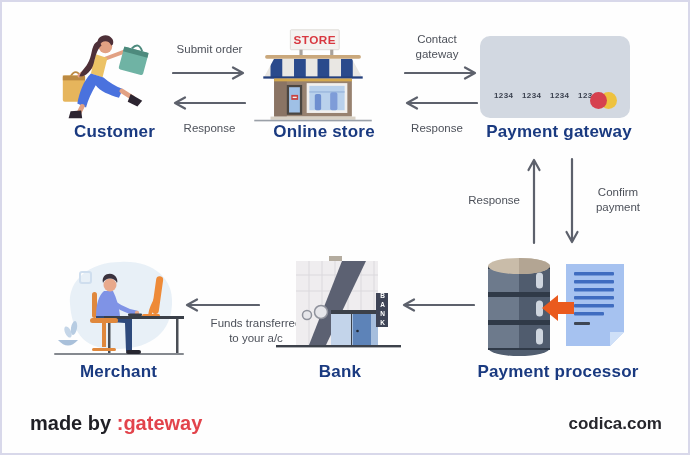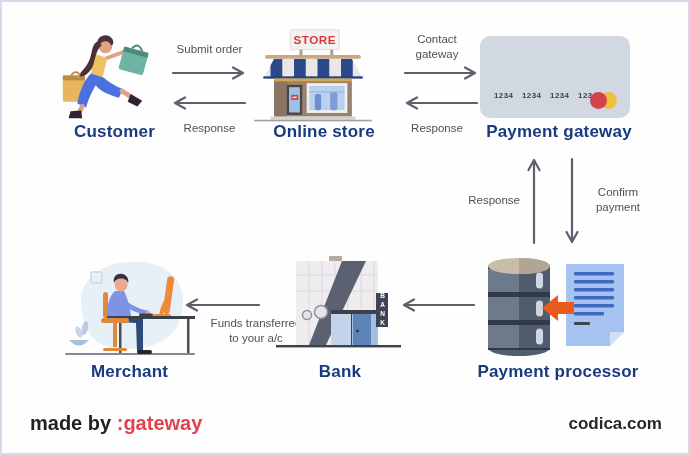--- a/index.html
+++ b/index.html
@@ -149,21 +149,21 @@
 
   <svg class="arr" style="left:525px;top:155px;" width="14" height="88">
     <path d="M7 86 V4 M1.5 13 L7 3 L12.5 13" stroke="#5d616c" stroke-width="2.2" fill="none" stroke-linecap="round" stroke-linejoin="round"></path>
   </svg>
   <svg class="arr" style="left:563px;top:155px;" width="14" height="88">
     <path d="M7 2 V84 M1.5 75 L7 85 L12.5 75" stroke="#5d616c" stroke-width="2.2" fill="none" stroke-linecap="round" stroke-linejoin="round"></path>
   </svg>
   <div class="flow-label" style="left:452px;top:191px;width:66px;text-align:right;">Response</div>
   <div class="flow-label" style="left:584px;top:183px;width:64px;">Confirm payment</div>
 
-  <div class="node" style="left:55px;top:248px;width:145px;">
+  <div class="node" style="left:44px;top:248px;width:145px;">
     <div class="illus" style="height:112px;">
       <svg width="145" height="110" viewBox="0 0 145 110">
         <path d="M24 52 C22 28 44 10 74 10 C106 8 128 26 126 52 C125 78 108 97 70 97 C36 98 26 78 24 52 Z" fill="#e8f0f7"></path>
         <rect x="34" y="20" width="11" height="11" rx="2" fill="none" stroke="#cfdeee" stroke-width="2"></rect>
         <ellipse cx="22" cy="80" rx="3" ry="6" fill="#c5d6e8" transform="rotate(-25 22 80)"></ellipse>
         <ellipse cx="28" cy="76" rx="3" ry="7" fill="#b7cce2" transform="rotate(10 28 76)"></ellipse>
         <path d="M12 88 Q22 99 32 88 Z" fill="#a9c0da"></path>
         <rect x="8" y="101" width="130" height="2" rx="1" fill="#85898f"></rect>
         <rect x="108" y="24" width="7" height="38" rx="3.5" fill="#ee8a38" transform="rotate(8 111 43)"></rect>
         <path d="M104 64 C104 56 108 52 110 46" stroke="#ee8a38" stroke-width="3.5" fill="none"></path>

